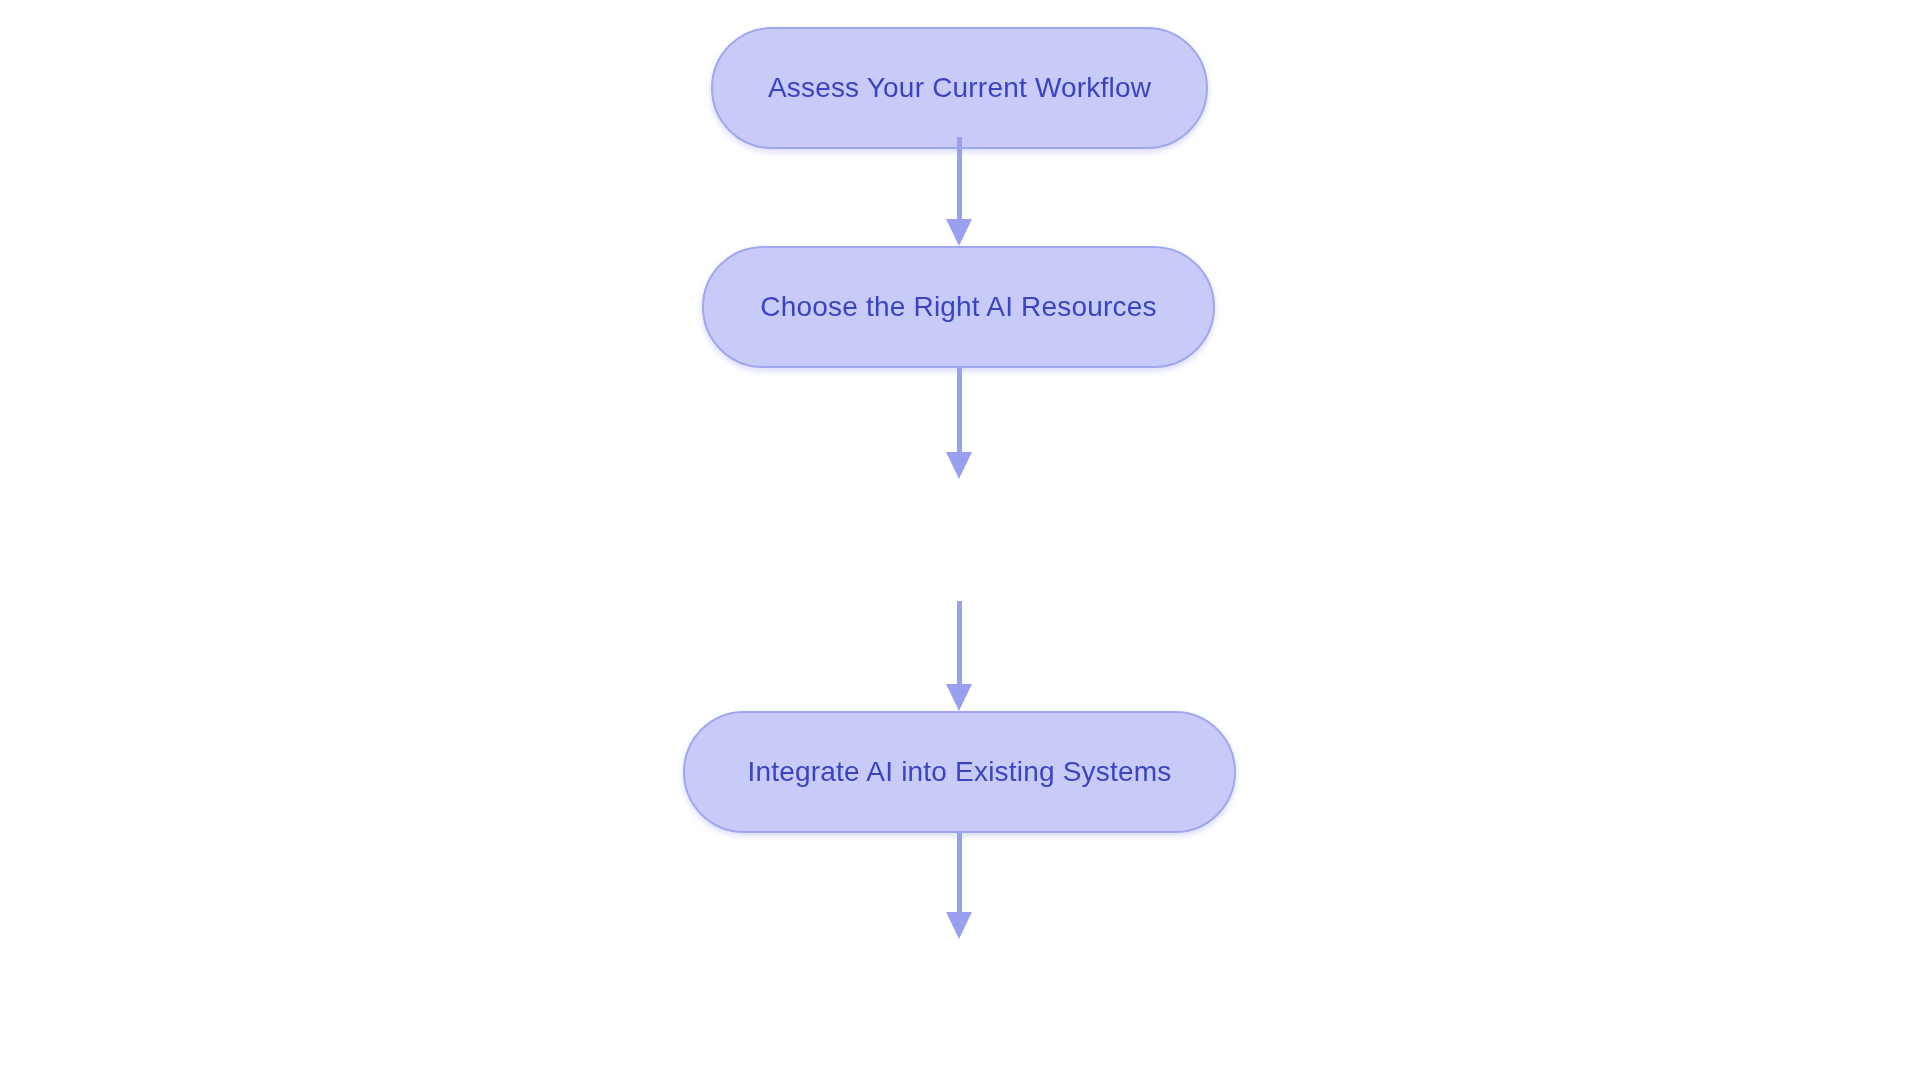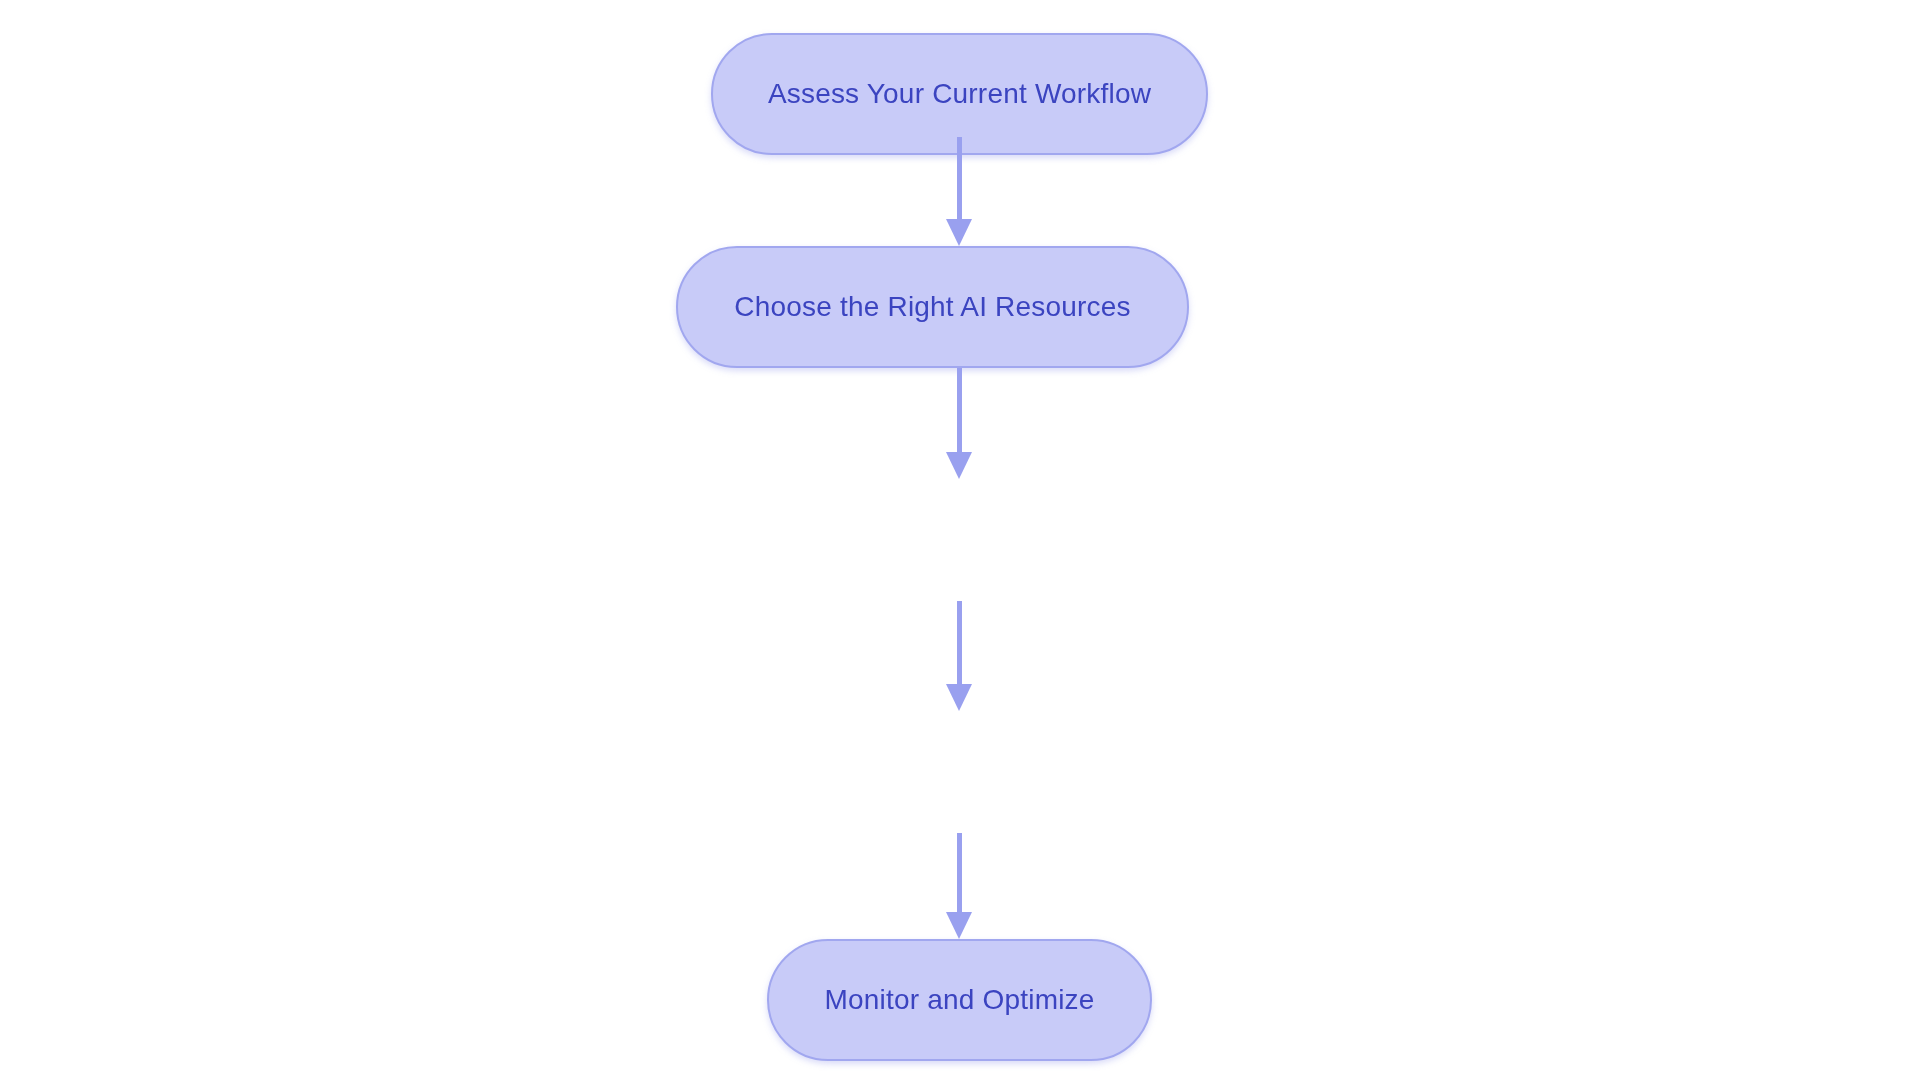--- a/index.html
+++ b/index.html
@@ -30,22 +30,22 @@
     box-shadow: 0 3px 6px rgba(145, 152, 235, 0.35);
     display: flex;
     align-items: center;
     justify-content: center;
     color: var(--node-text);
     font-size: 28px;
     font-weight: 500;
     letter-spacing: 0.2px;
     white-space: nowrap;
   }
-  .node-1 { left: 711px; top: 33px;  width: 497px; }
-  .node-2 { left: 676px; top: 246px; width: 513px; align-items: center; }
+  .node-1 { left: 711px; top: 27px;  width: 497px; }
+  .node-2 { left: 702px; top: 246px; width: 513px; align-items: center; }
   .node-3 { left: 807px; top: 479px; width: 305px; }
   .node-4 { left: 683px; top: 711px; width: 553px; }
   .node-5 { left: 767px; top: 939px; width: 385px; }
 
   .arrow {
     position: absolute;
     left: 946px;              
     width: 26px;
     display: flex;
     flex-direction: column;
@@ -89,23 +89,23 @@
     <div class="arrow-line"></div>
     <div class="arrow-head"></div>
   </div>
 
 
   <div class="arrow arrow-3">
     <div class="arrow-line"></div>
     <div class="arrow-head"></div>
   </div>
 
+  <div class="node node-4">
+    <span>Integrate AI into Existing Systems</span>
+  </div>
 
   <div class="arrow arrow-4">
     <div class="arrow-line"></div>
     <div class="arrow-head"></div>
   </div>
 
-  <div class="node node-5">
-    <span>Monitor and Optimize</span>
-  </div>
 
 </div>
 
 </body></html>

